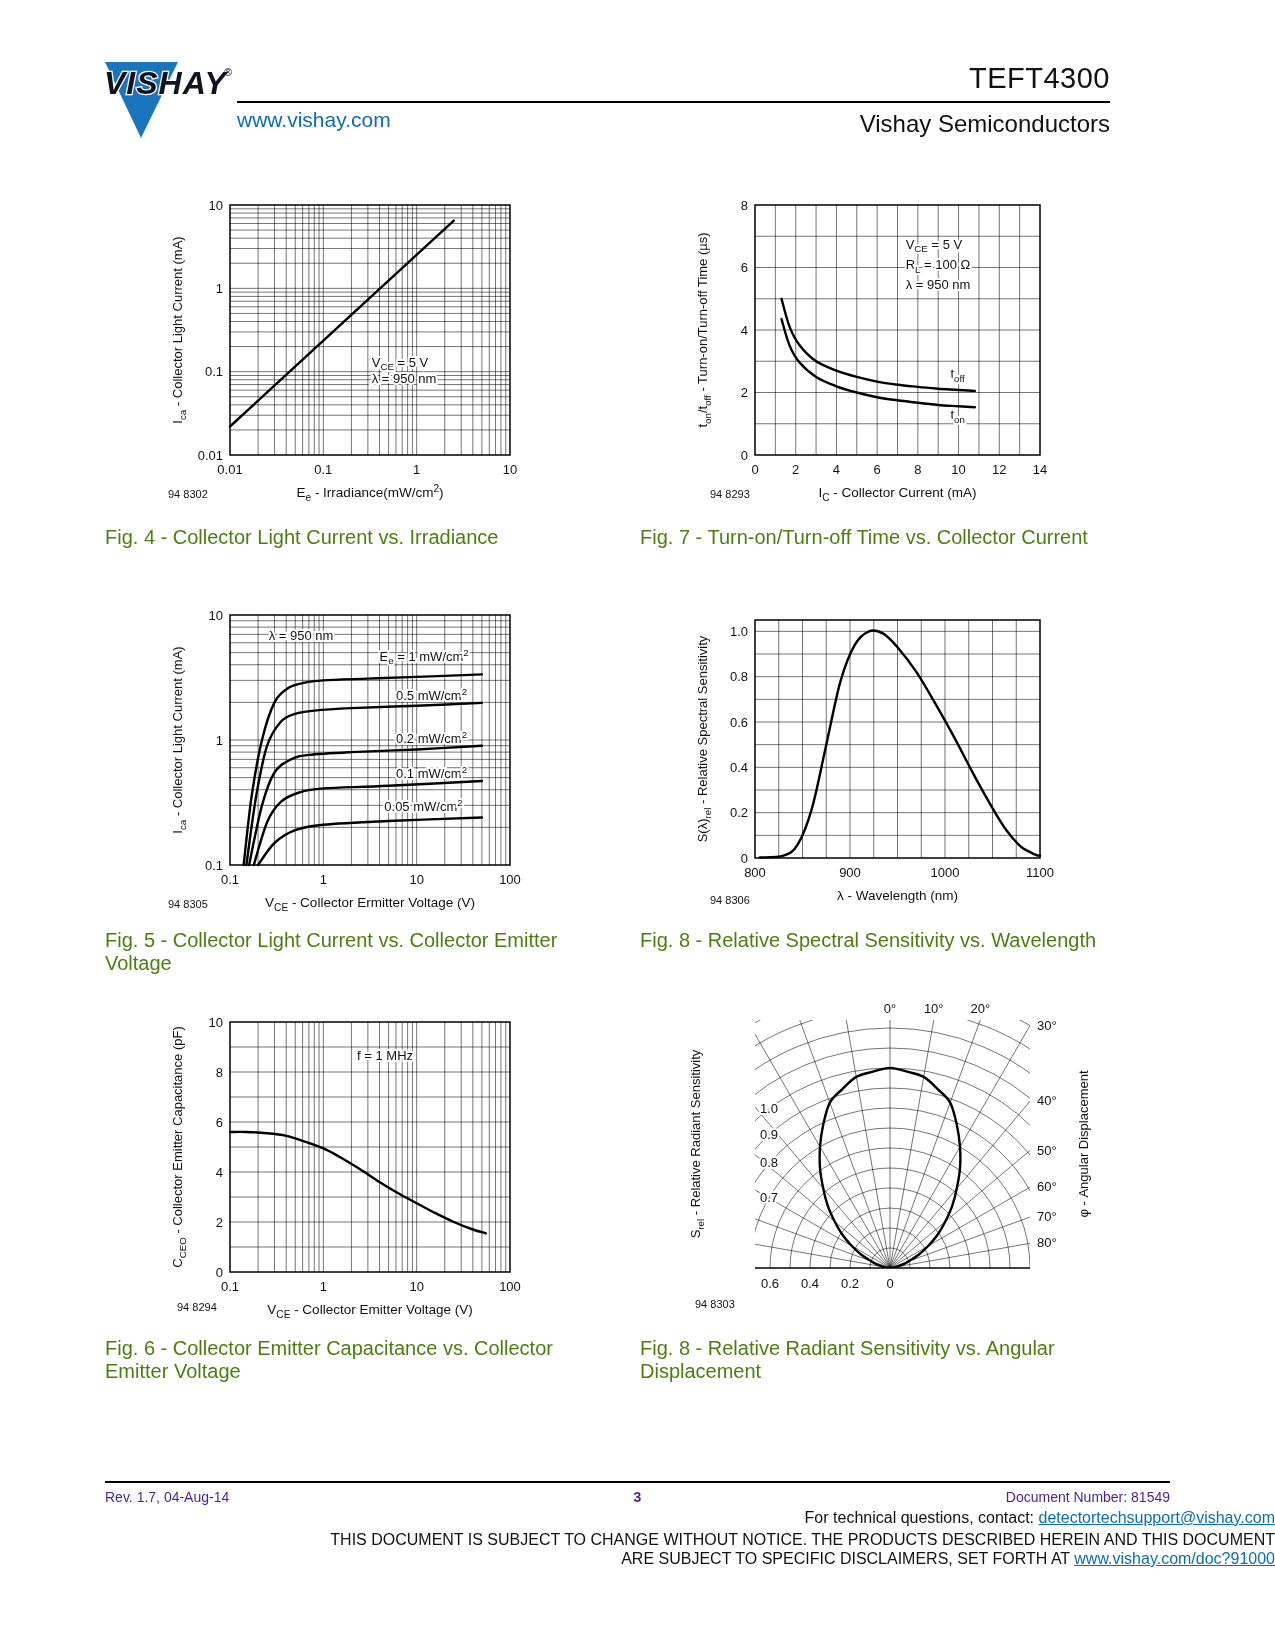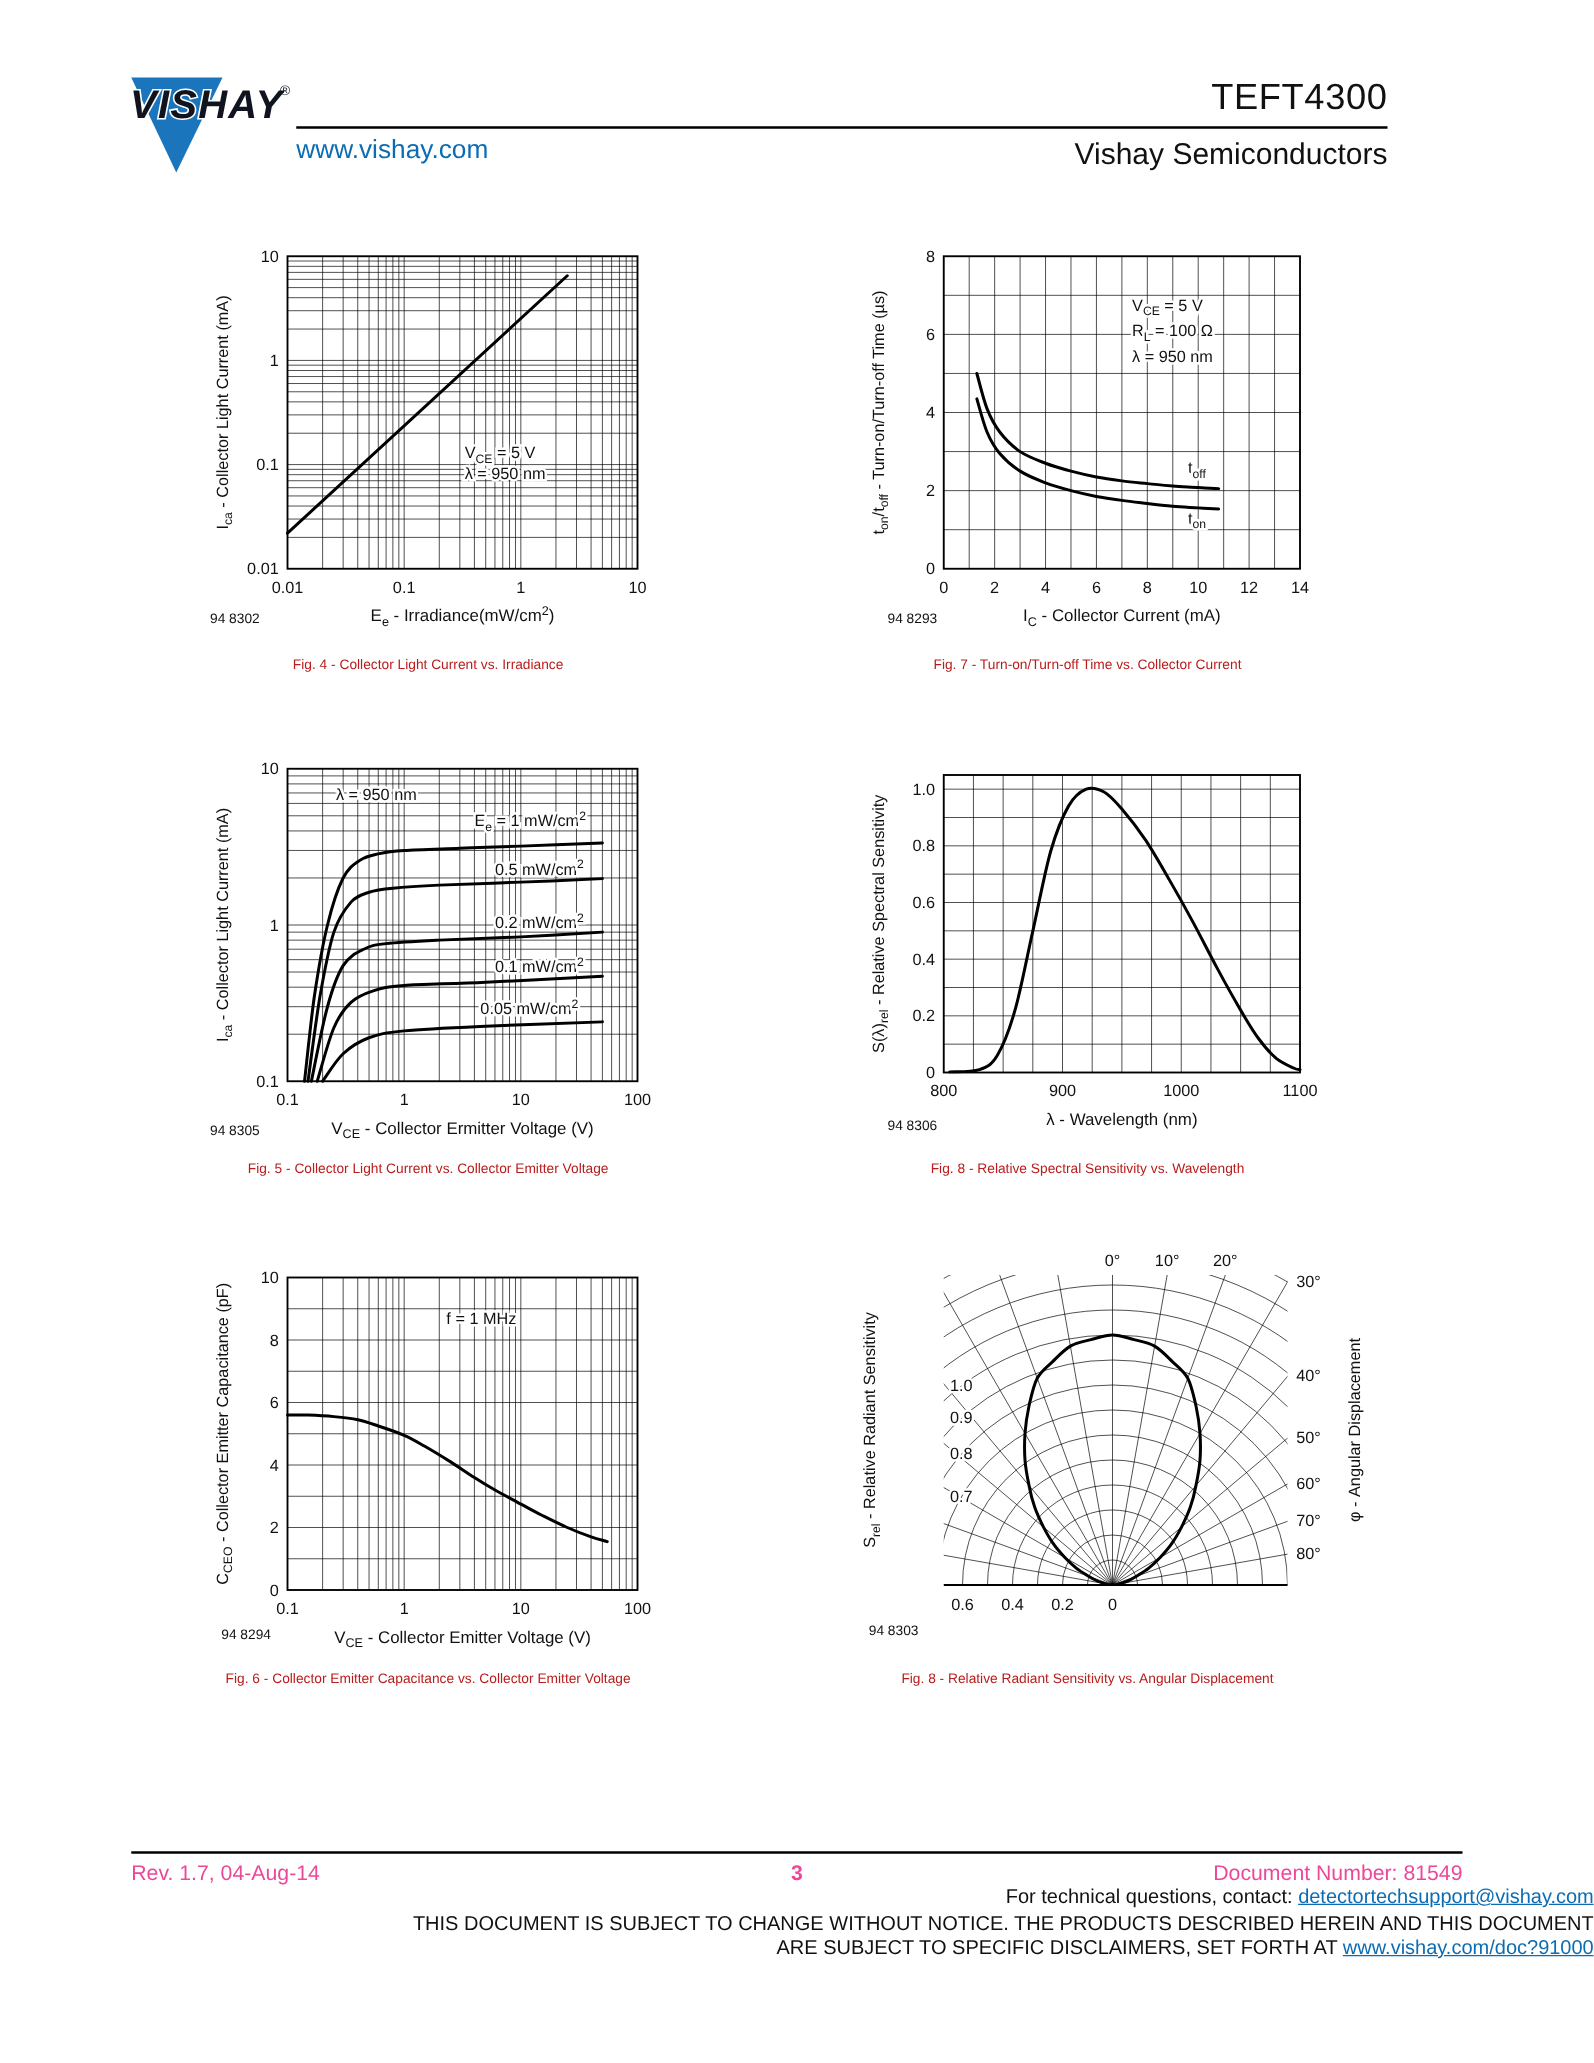--- a/index.html
+++ b/index.html
@@ -6,23 +6,23 @@
   html,body{background:#ffffff}
   body{width:1275px;height:1650px;position:relative;font-family:"Liberation Sans",sans-serif;color:#111}
   svg{font-family:"Liberation Sans",sans-serif}
   a{color:#0b6cb4}
   .logo{position:absolute;left:100px;top:50px;width:150px;height:95px}
   .website{position:absolute;left:237px;top:108px;font-size:21px;text-decoration:none;color:#0b6cb4}
   .hrule{position:absolute;left:237px;top:101px;width:873px;height:2px;background:#000}
   .product{position:absolute;top:62px;left:640px;width:470px;text-align:right;font-size:29px;font-weight:normal;letter-spacing:.5px}
   .division{position:absolute;top:110px;left:640px;width:470px;text-align:right;font-size:24px}
   .figure{position:absolute}
-  .caption{position:absolute;text-align:center;font-size:11px;color:#b91c1c}
+  .caption{position:absolute;font-size:20px;color:#4d7c0f}
   .frule{position:absolute;left:105px;top:1481px;width:1065px;height:2px;background:#000}
-  .foot{font-size:17px;color:#ec4899}
+  .foot{font-size:14px;color:#4c1d95}
   .foot-rev{position:absolute;left:105px;top:1489px}
   .foot-page{position:absolute;left:0;top:1489px;width:1275px;text-align:center;font-weight:bold}
   .foot-doc{position:absolute;right:105px;top:1489px}
   .foot-contact{position:absolute;left:0;top:1509px;width:1275px;text-align:right;font-size:16px}
   .foot-disc{position:absolute;left:0;width:1275px;text-align:right;font-size:16px}
 </style>
 </head>
 <body>
 
 <div class="page">

